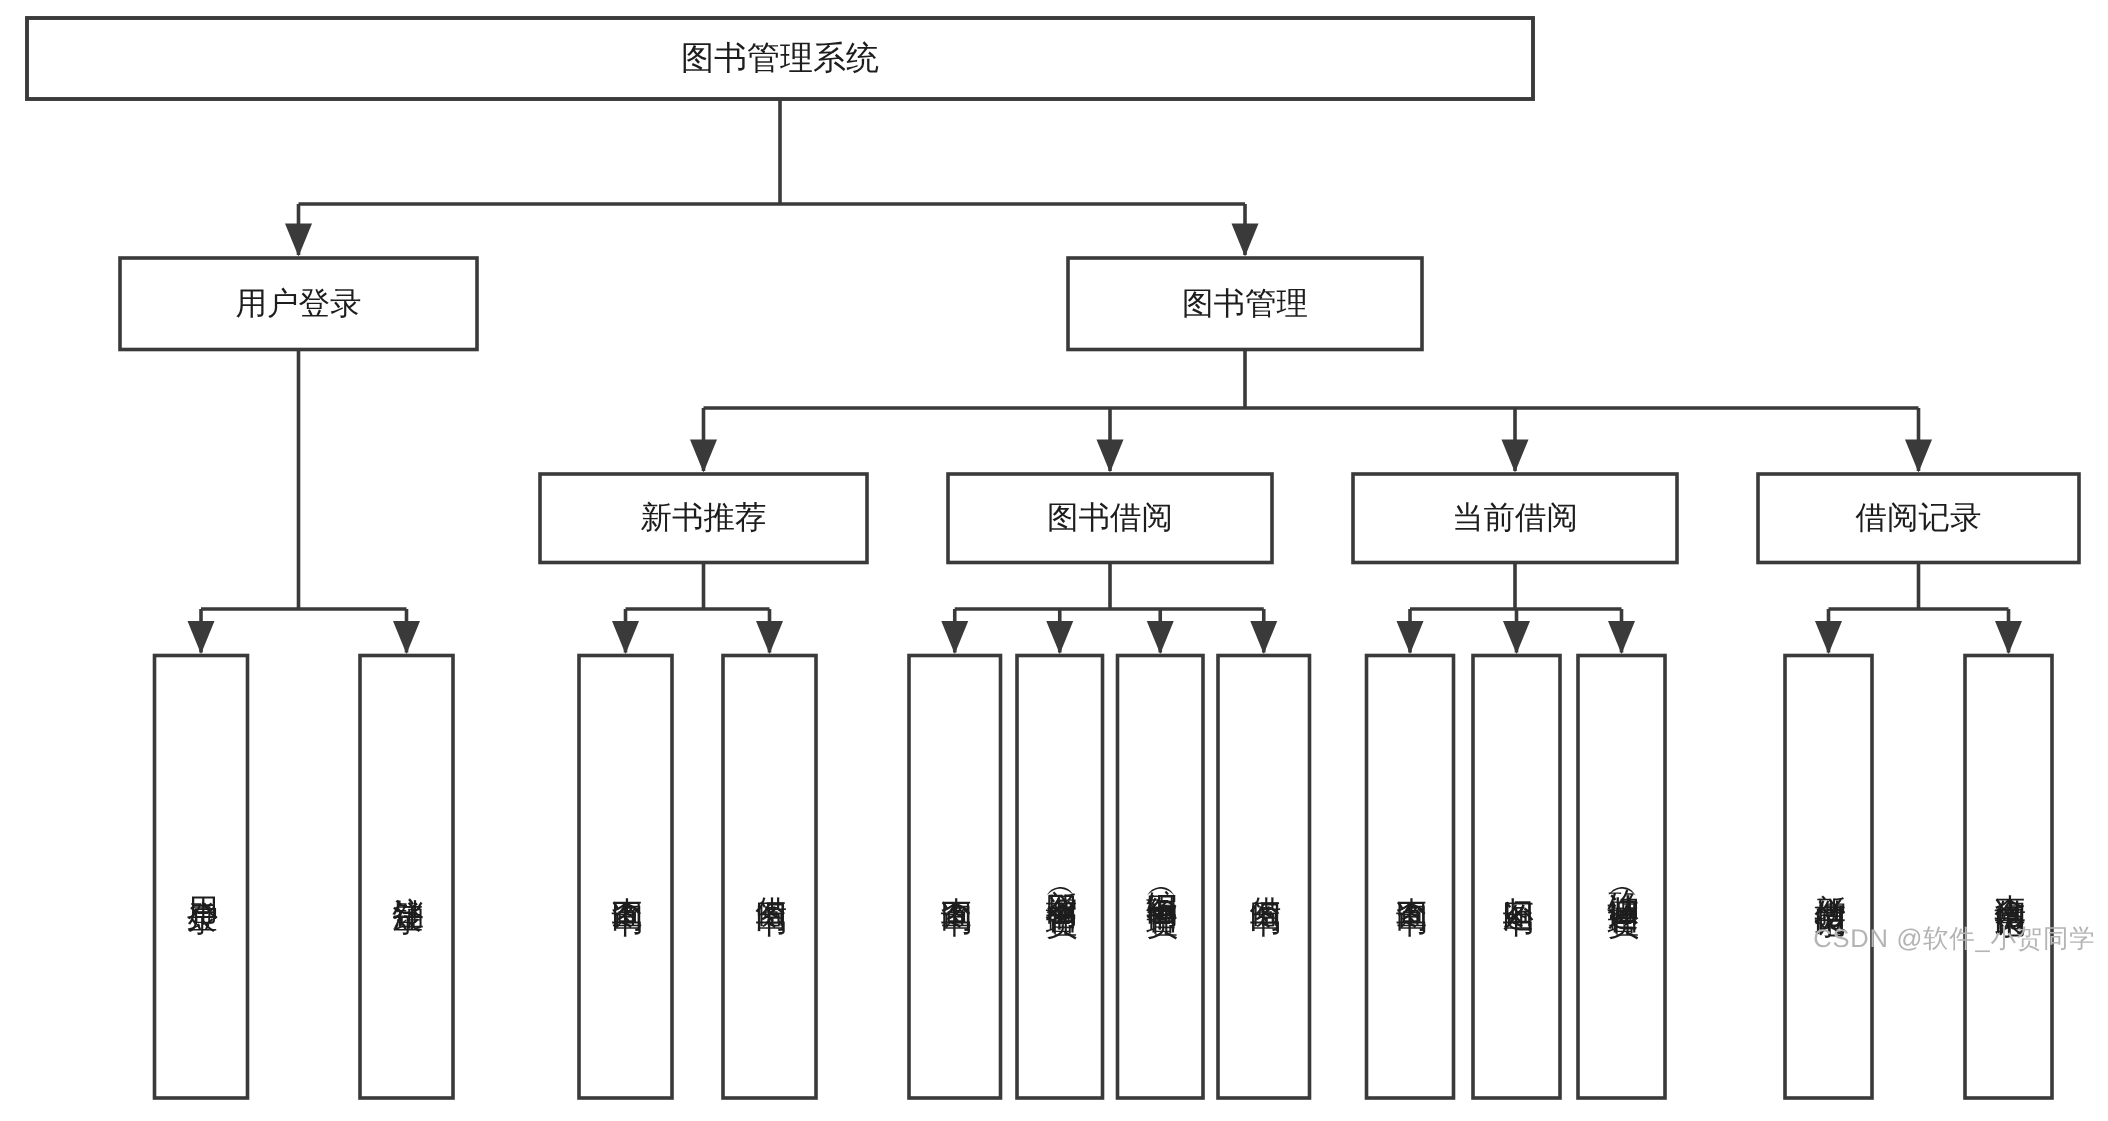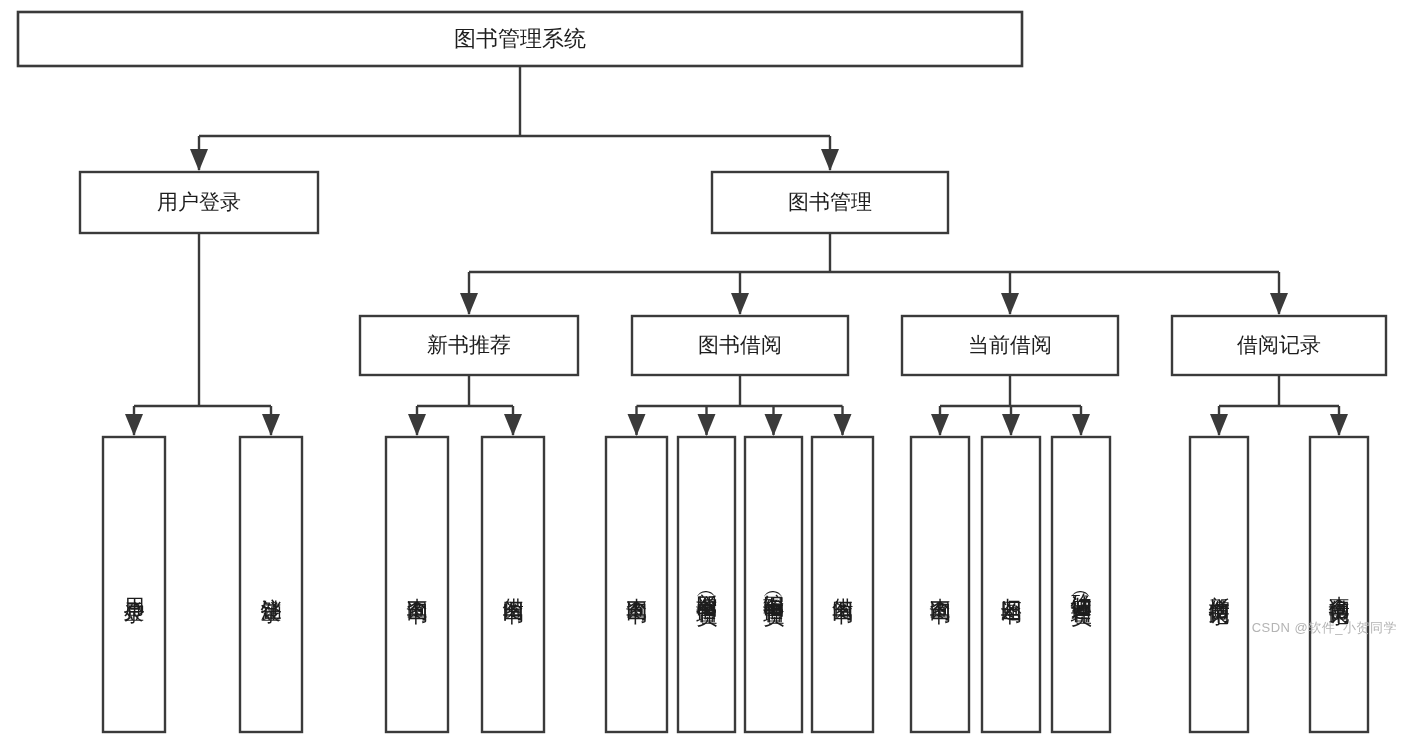--- a/index.html
+++ b/index.html
@@ -75,21 +75,21 @@
     line-height: 1.16;
     letter-spacing: 2px;
     color: #1d1d1d;
     white-space: nowrap;
   }
   .watermark {
     position: absolute;
     right: 8px;
     bottom: 4px;
     font-family: "Liberation Sans", "DejaVu Sans", sans-serif;
-    font-size: 13px;
+    font-size: 17px;
     color: #b4b4b4;
     letter-spacing: 0.5px;
     user-select: none;
   }
 </style>
 </head>
 <body>
 
 <div id="diagram-root">
 

